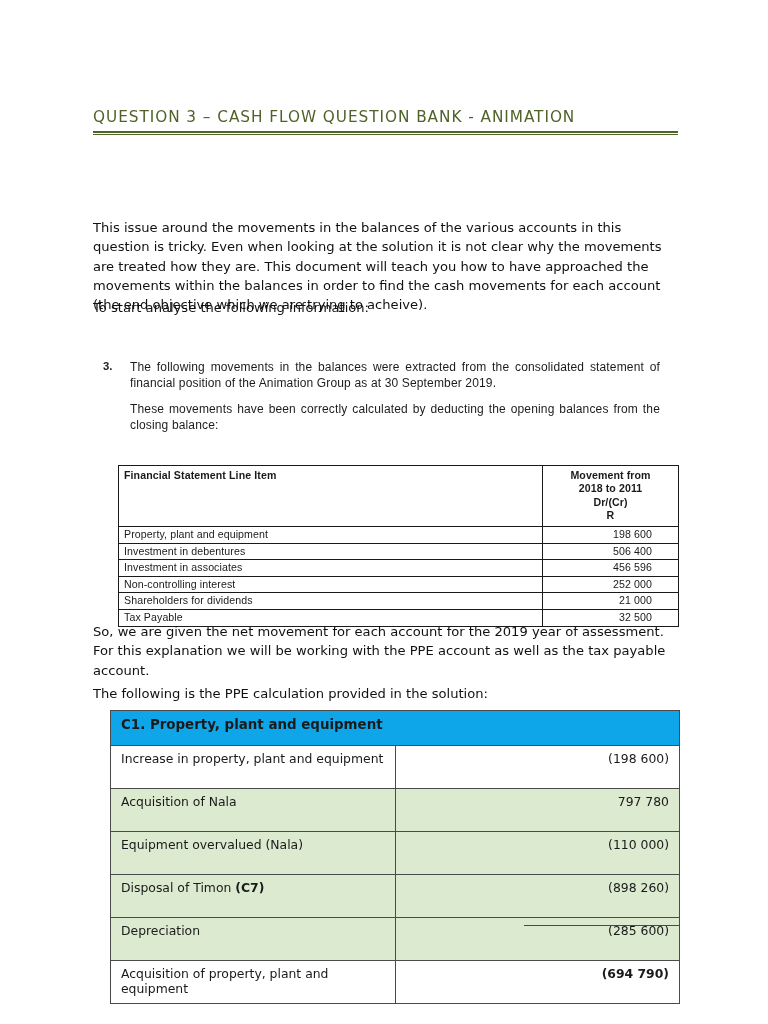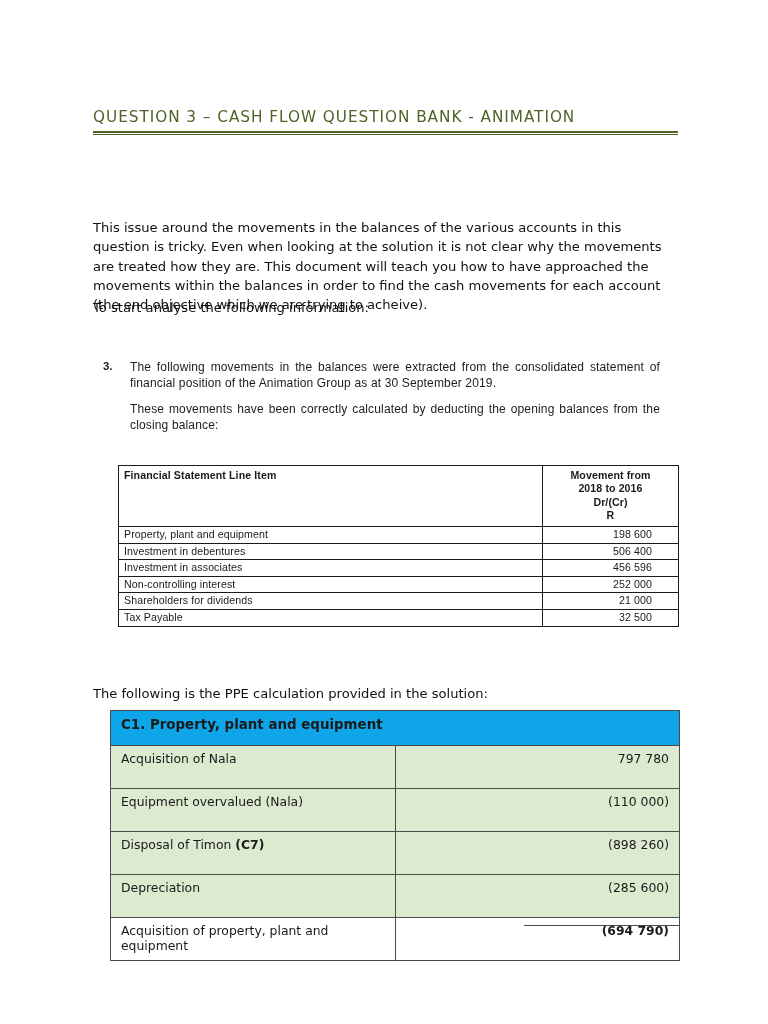--- a/index.html
+++ b/index.html
@@ -183,21 +183,21 @@
     <div class="scan-p" id="scan-p1">The following movements in the balances were extracted from the consolidated statement of financial position of the Animation Group as at 30 September 2019.</div>
     <div class="scan-p" id="scan-p2">These movements have been correctly calculated by deducting the opening balances from the closing balance:</div>
   </div>
 
   <table class="tbl-mov">
     <thead>
       <tr>
         <th class="c-item">Financial Statement Line Item</th>
         <th class="c-val">
           <div>Movement from</div>
-          <div>2018 to 2016</div>
+          <div>2018 to 2011</div>
           <div>Dr/(Cr)</div>
           <div>R</div>
         </th>
       </tr>
     </thead>
     <tbody>
       <tr>
         <td class="c-item">Property, plant and equipment</td>
         <td class="c-val">198 600</td>
       </tr>
@@ -217,28 +217,33 @@
         <td class="c-item">Shareholders for dividends</td>
         <td class="c-val">21 000</td>
       </tr>
       <tr>
         <td class="c-item">Tax Payable</td>
         <td class="c-val">32 500</td>
       </tr>
     </tbody>
   </table>
 
+  <div class="para" id="para-so">So, we are given the net movement for each account for the 2019 year of assessment. For this explanation we will be working with the PPE account as well as the tax payable account.</div>
 
   <div class="para" id="para-ppe">The following is the PPE calculation provided in the solution:</div>
 
   <table class="tbl-ppe">
     <tbody>
       <tr class="head">
         <td class="p-item" colspan="2">C1. Property, plant and equipment</td>
       </tr>
+      <tr class="row white">
+        <td class="p-item">Increase in property, plant and equipment</td>
+        <td class="p-val">(198 600)</td>
+      </tr>
       <tr class="row green">
         <td class="p-item">Acquisition of Nala</td>
         <td class="p-val">797 780</td>
       </tr>
       <tr class="row green">
         <td class="p-item">Equipment overvalued (Nala)</td>
         <td class="p-val">(110 000)</td>
       </tr>
       <tr class="row green">
         <td class="p-item"><span>Disposal of Timon </span><span class="bold">(C7)</span></td>

